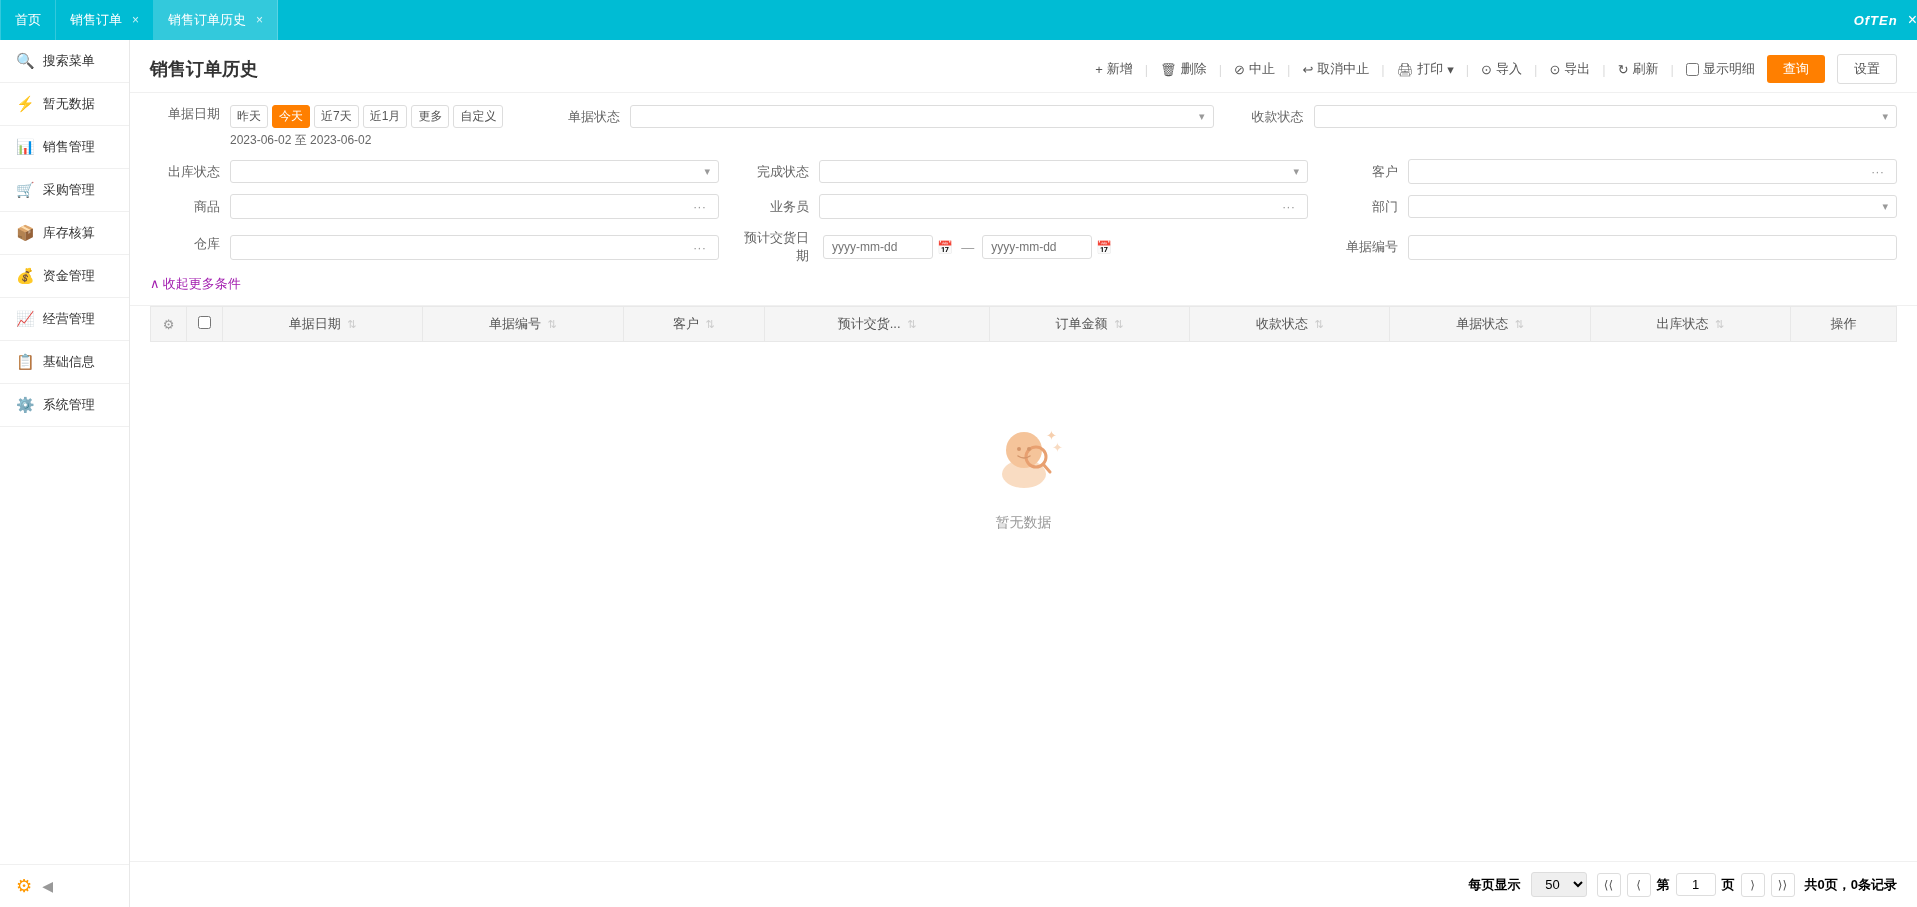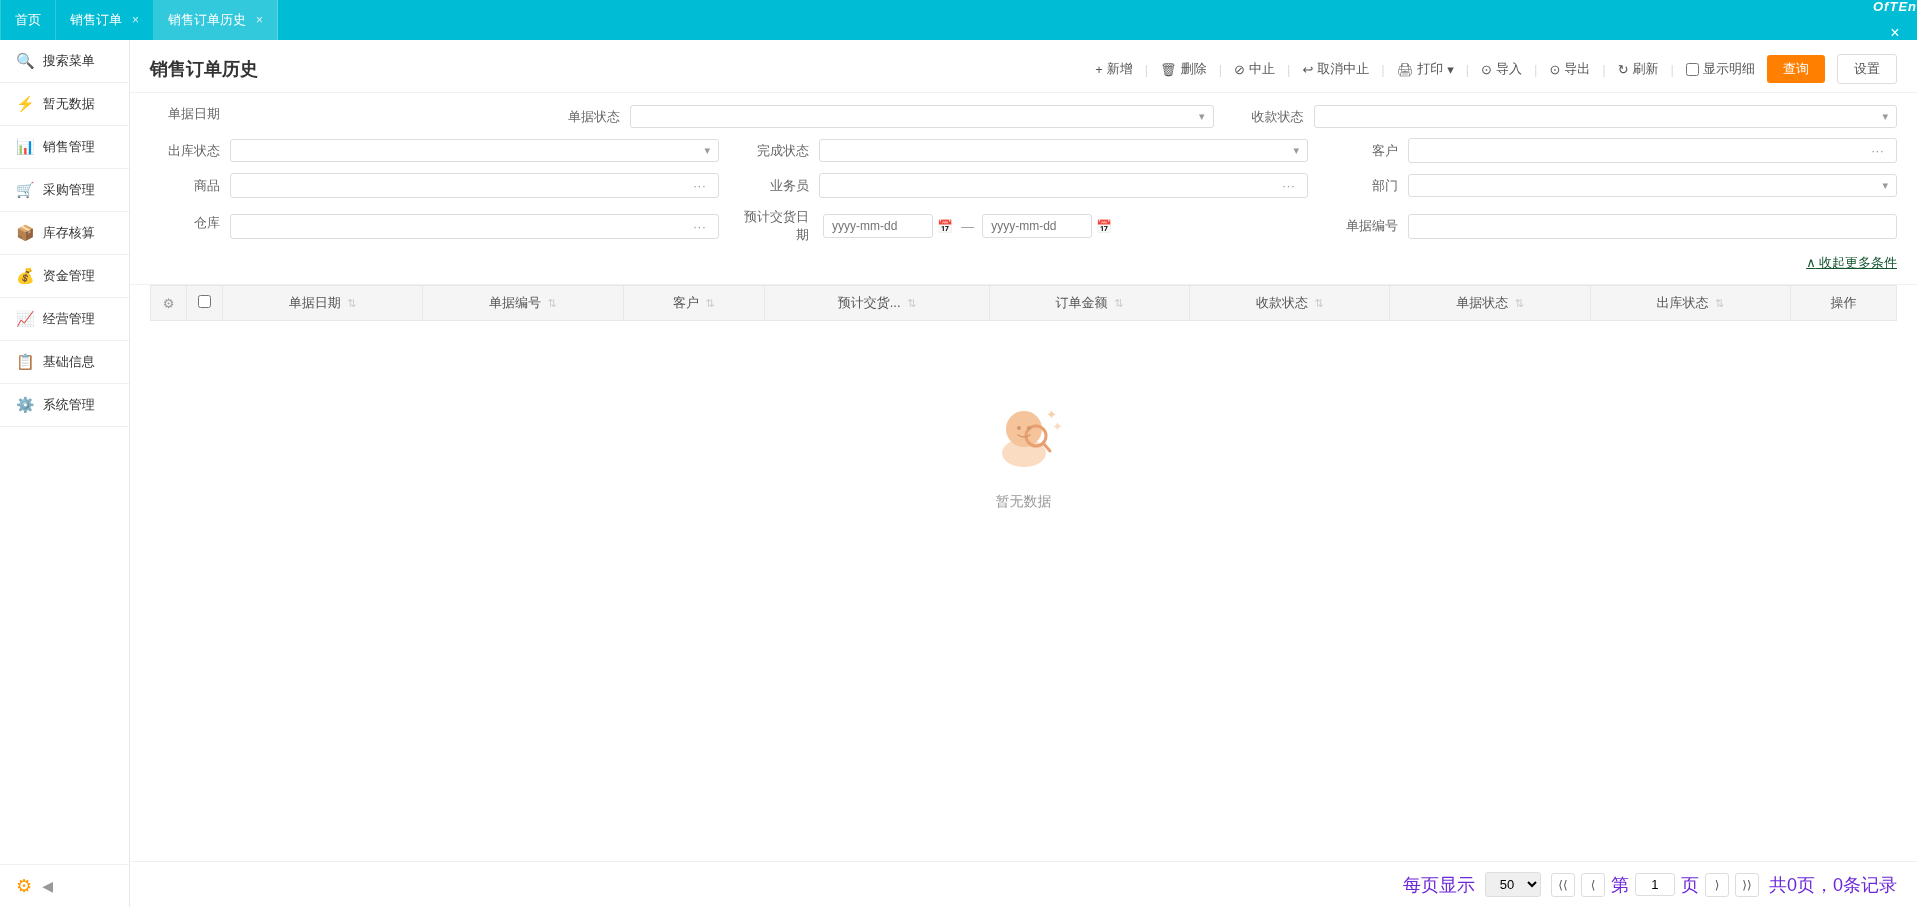--- a/index.html
+++ b/index.html
@@ -35,21 +35,20 @@
       cursor: pointer;
       margin-left: 4px;
     }
     .top-bar-spacer { flex: 1; }
     .top-bar-actions {
       display: flex;
       align-items: center;
       gap: 10px;
       color: #fff;
       font-size: 13px;
-      flex-direction: column;
     }
     .top-bar-close {
       font-size: 16px;
       cursor: pointer;
       color: #fff;
     }
 
     
     .main-layout {
       display: flex;
@@ -190,26 +189,25 @@
       border-radius: 3px;
       padding: 4px 8px;
       background: #fff;
       color: #bbb;
       width: 110px;
       font-size: 12px;
     }
     .date-sep { color: #999; margin: 0 4px; }
 
     .collapse-row {
-      text-align: right;
-      color: #14532d;
+      text-align: left;
+      color: #a21caf;
       cursor: pointer;
       font-size: 12px;
       margin-top: 4px;
-      text-decoration: underline;
     }
 
     
     .table-area {
       flex: 1;
       overflow: auto;
       padding: 0 20px;
     }
     .data-table {
       width: 100%;
@@ -249,21 +247,21 @@
     .page-footer {
       display: flex;
       align-items: center;
       justify-content: flex-end;
       padding: 10px 20px;
       border-top: 1px solid #f0f0f0;
       gap: 10px;
       flex-shrink: 0;
       background: #fff;
     }
-    .footer-text { color: #6d28d9; font-size: 18px; }
+    .footer-text { color: #000000; font-size: 13px; font-weight: bold; }
     .page-size-select {
       border: 1px solid #ddd;
       border-radius: 3px;
       padding: 3px 6px;
       cursor: pointer;
       text-align: center;
     }
     .pagination {
       display: flex;
       align-items: center;
@@ -411,20 +409,31 @@
       </div>
     </div>
 
     <div class="filter-area">
 
       <div class="filter-row">
         <div style="display:flex;align-items:flex-start;flex:1;gap:20px;">
 
           <div style="display:flex;align-items:flex-start;gap:0;min-width:380px;">
             <span class="filter-label">单据日期</span>
+            <div style="display:flex;flex-direction:column;gap:4px;">
+              <div class="date-btns">
+                <span class="date-btn">昨天</span>
+                <span class="date-btn active">今天</span>
+                <span class="date-btn">近7天</span>
+                <span class="date-btn">近1月</span>
+                <span class="date-btn">更多</span>
+                <span class="date-btn">自定义</span>
+              </div>
+              <span class="date-range">2023-06-02 至 2023-06-02</span>
+            </div>
           </div>
 
           <div style="display:flex;align-items:center;flex:1;">
             <span class="filter-label">单据状态</span>
             <div class="select-box" style="flex:1;">
               <span style="color:#bbb;"></span>
               <span class="chevron">▾</span>
             </div>
           </div>
 

